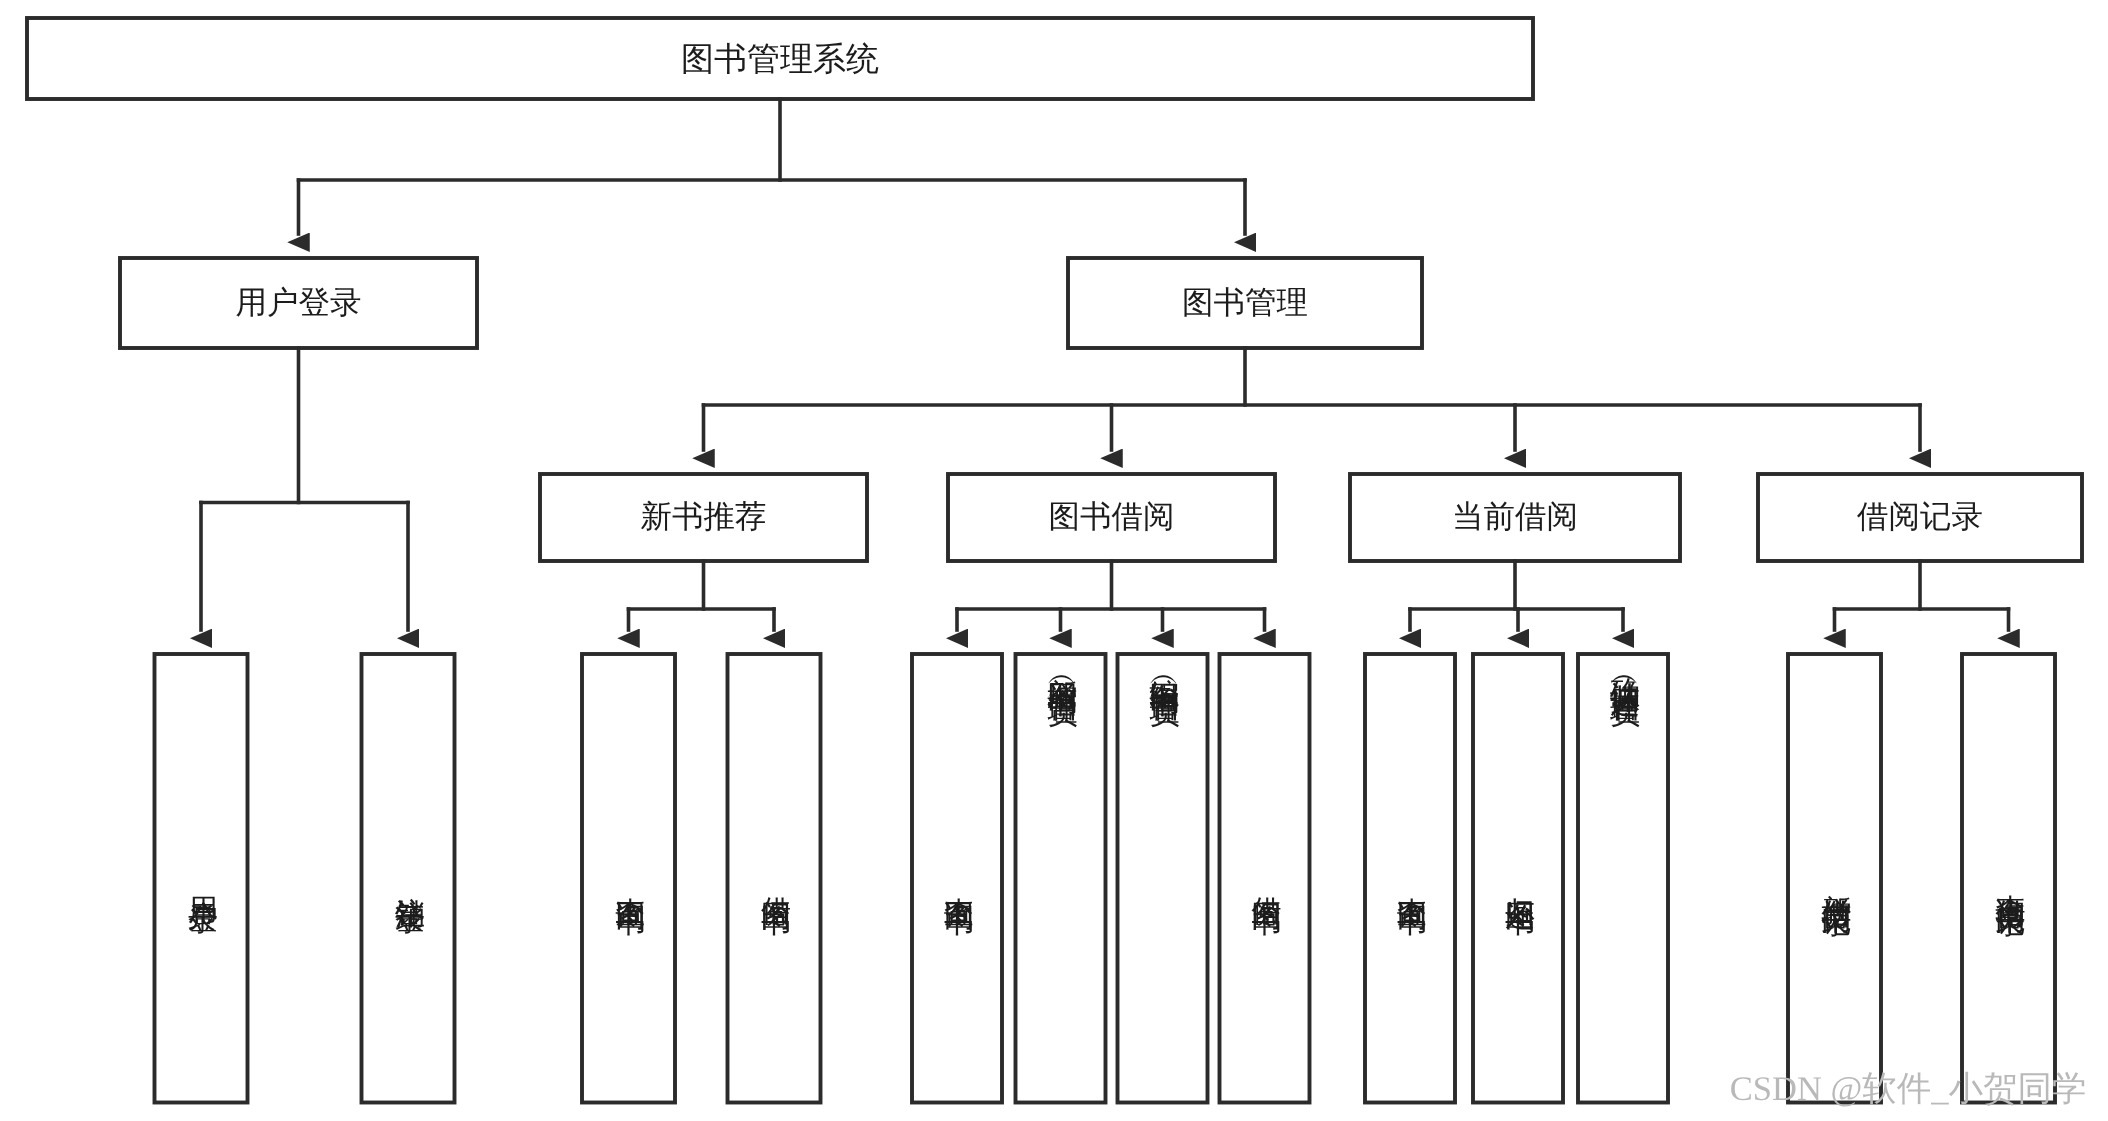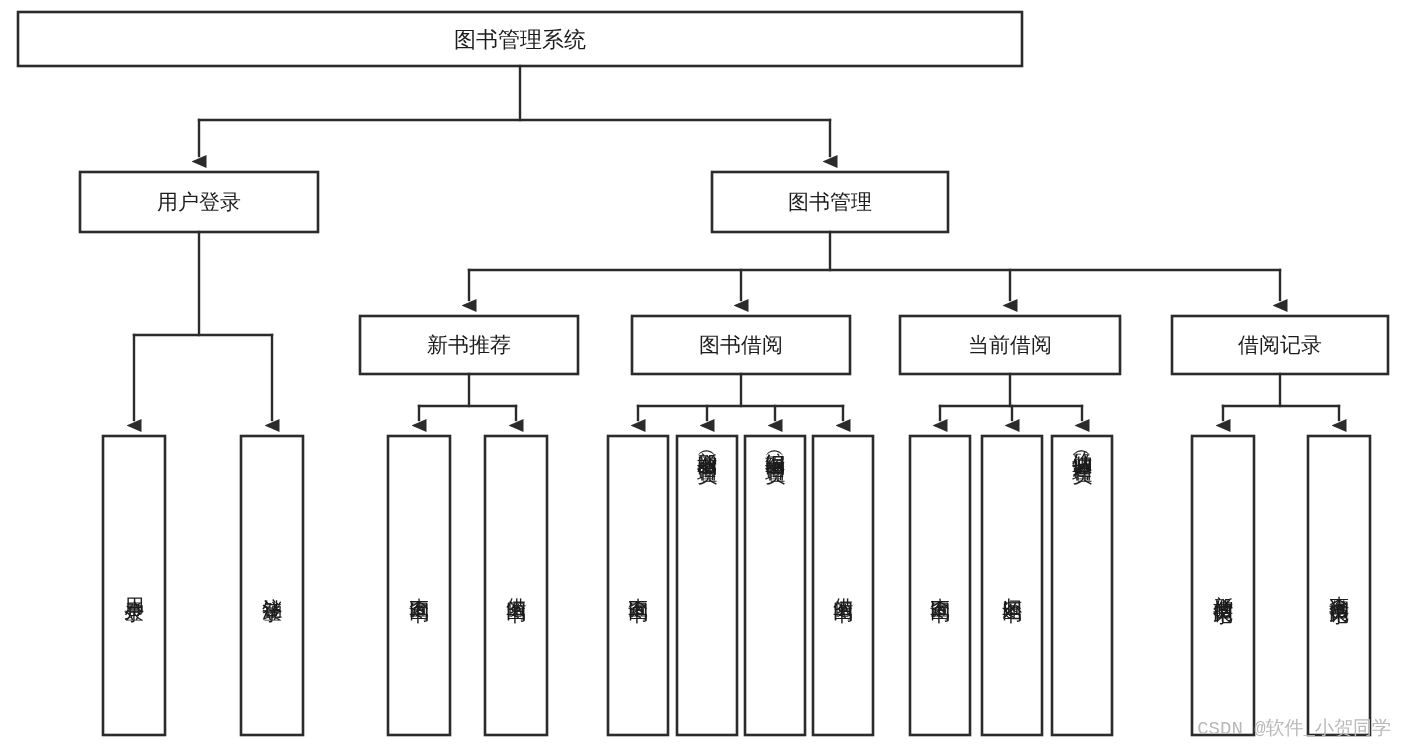--- a/index.html
+++ b/index.html
@@ -68,22 +68,22 @@
     font-size: 20px;
     line-height: 1.18;
     color: #1c1c1c;
     letter-spacing: 2px;
     white-space: nowrap;
   }
   .watermark {
     position: absolute;
     right: 14px;
     bottom: 6px;
-    font-family: Liberation Mono, monospace;
-    font-size: 19px;
+    font-family: Liberation Serif, serif;
+    font-size: 23px;
     color: #b9b9b9;
     white-space: nowrap;
     pointer-events: none;
   }
 </style>
 </head>
 <body>
 
 <div id="diagram-root">
 

